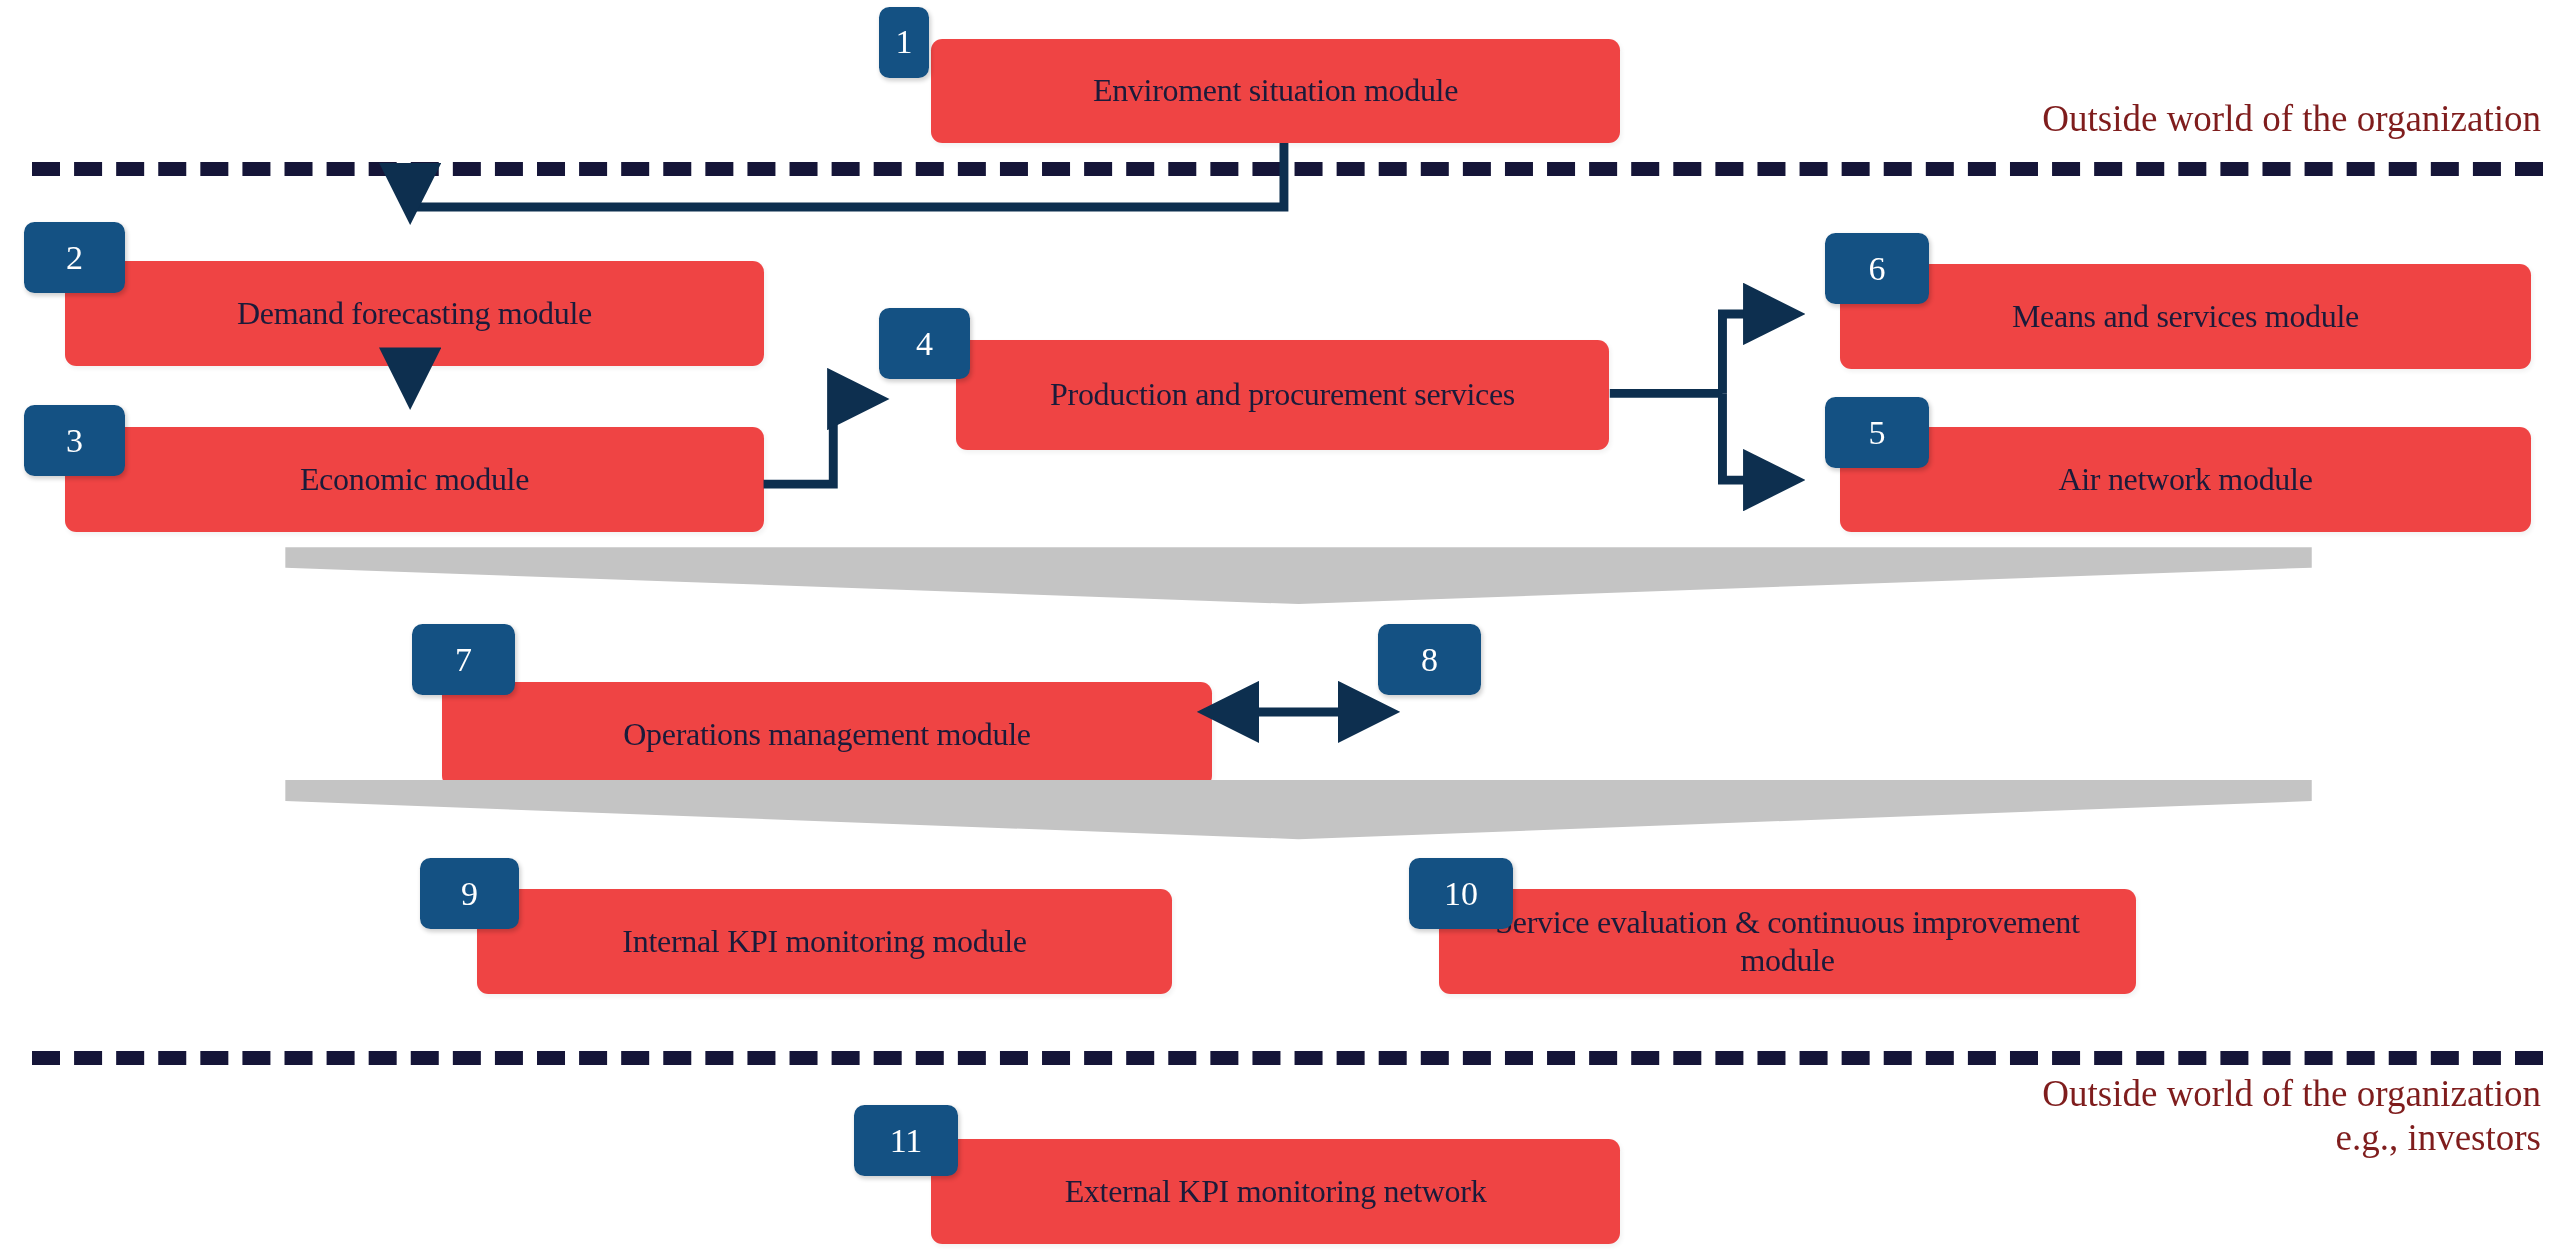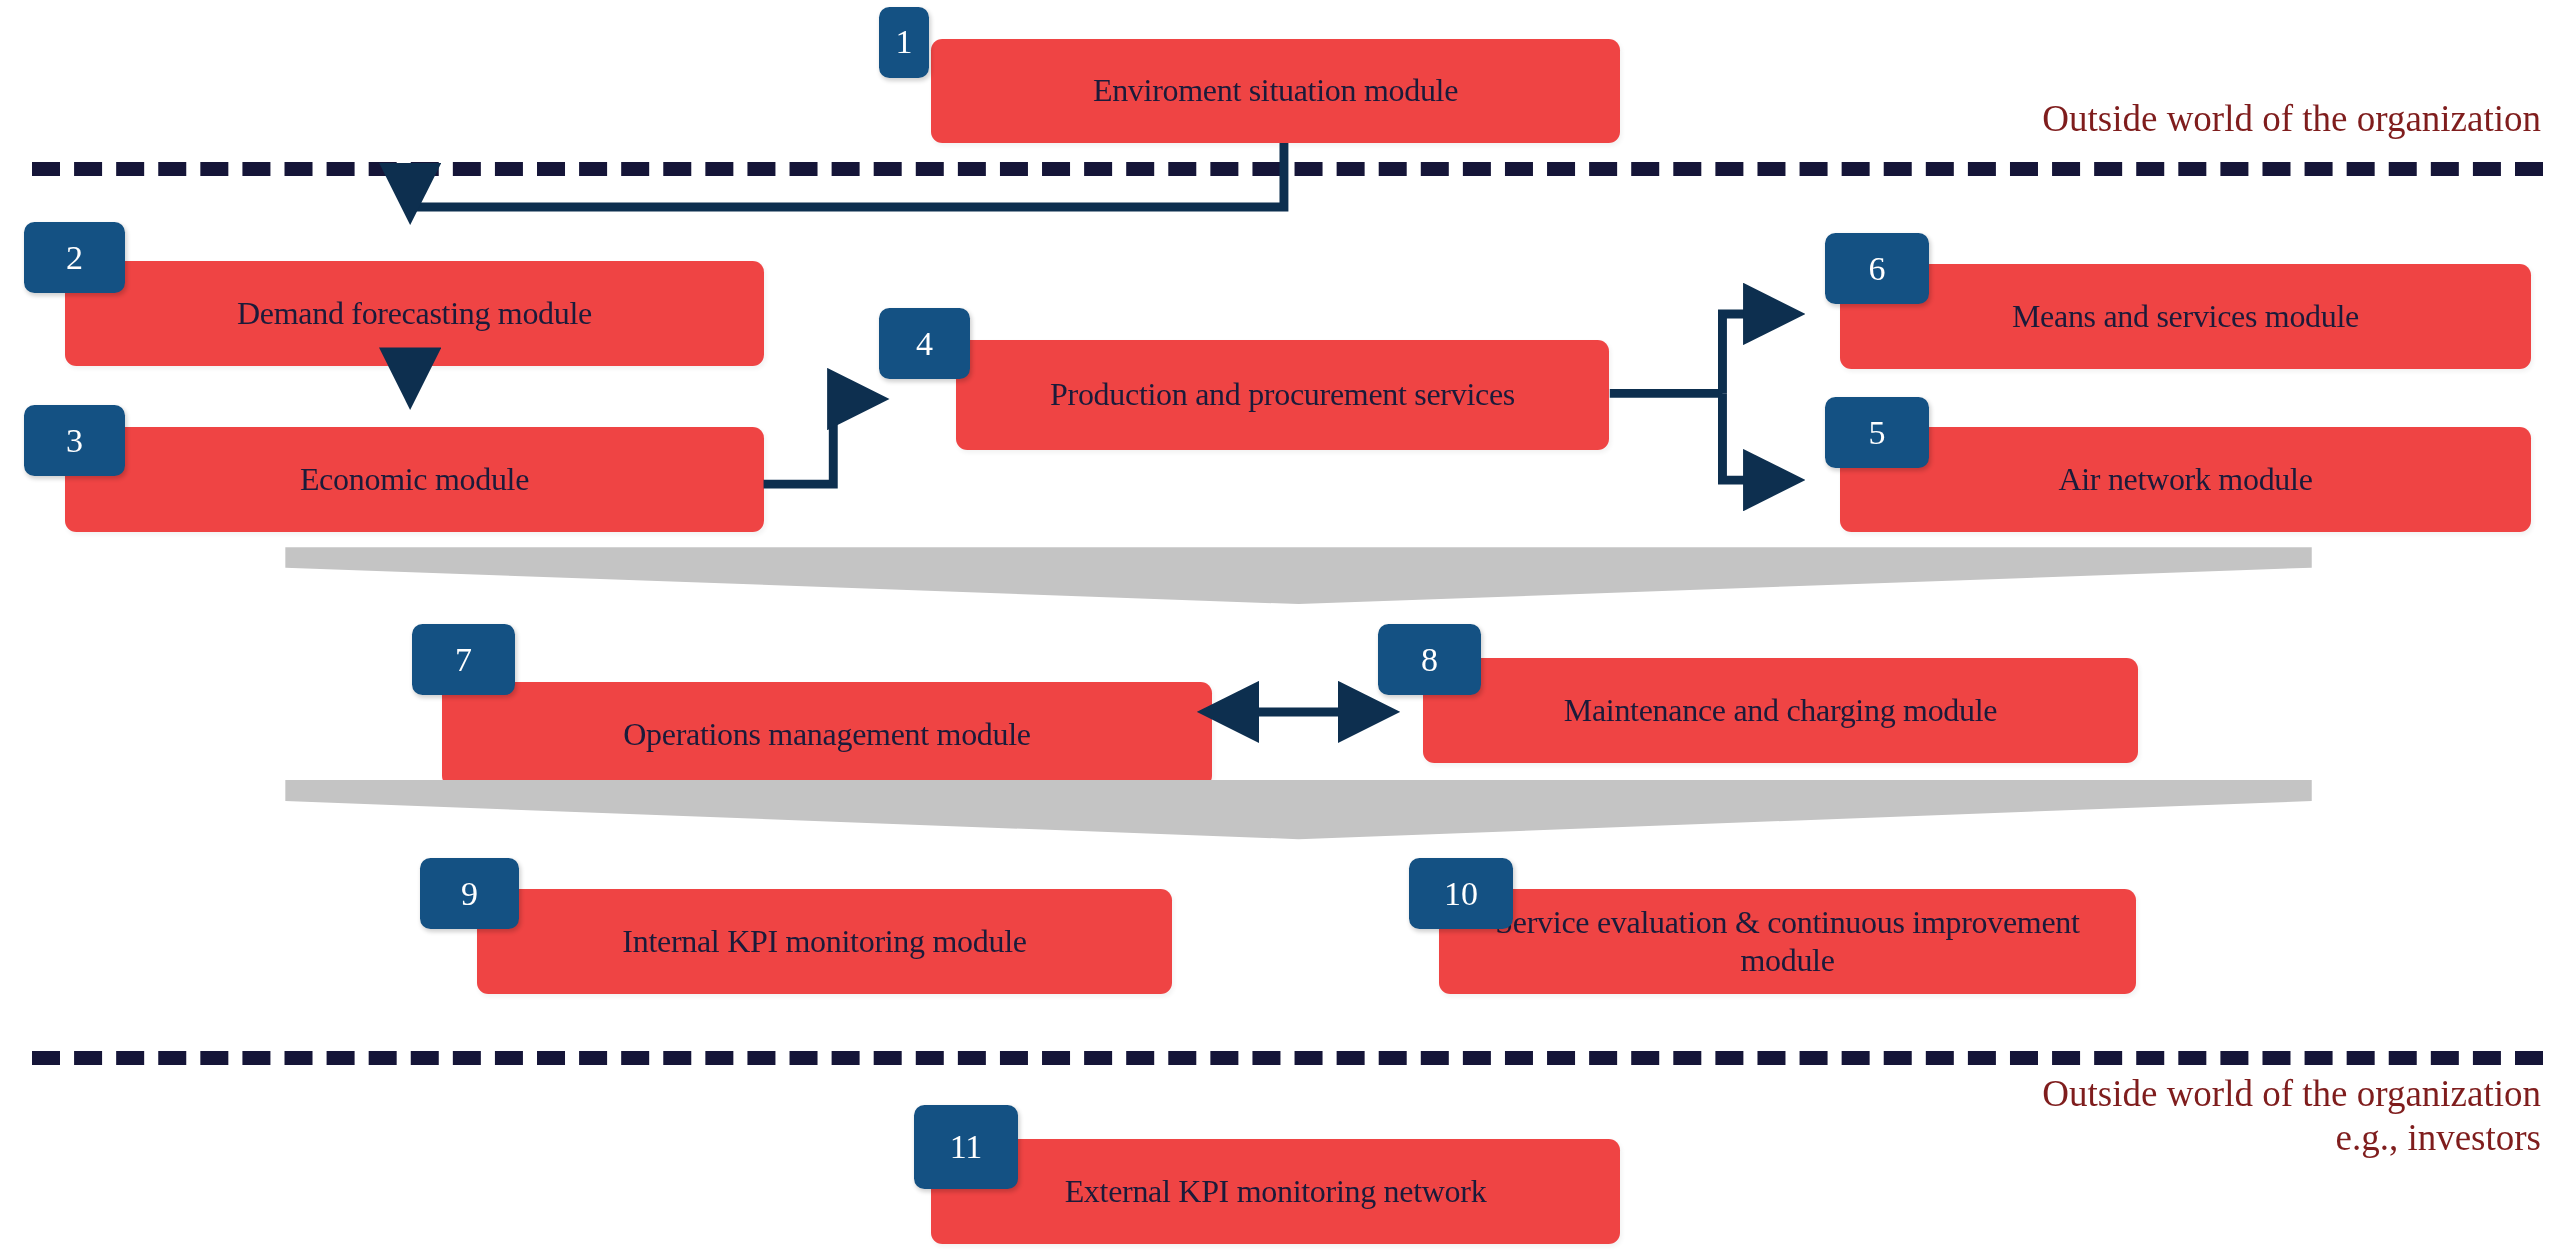--- a/index.html
+++ b/index.html
@@ -178,39 +178,36 @@
   <div class="badge" style="left:412px; top:624px; width:103px; height:71px;">
     <span>7</span>
   </div>
   <div class="module-box" style="left:442px; top:658px; width:770px; height:105px;margin-top:24px;">
     <span class="module-label">Operations management module</span>
   </div>
 
   <div class="badge" style="left:1378px; top:624px; width:103px; height:71px;">
     <span>8</span>
   </div>
-  <div class="module-box" style="left:1423px; top:658px; width:715px; height:105px;">
-    <span class="module-label">Maintenance and charging module</span>
-  </div>
 
   <div class="badge" style="left:420px; top:858px; width:99px; height:71px;">
     <span>9</span>
   </div>
   <div class="module-box" style="left:477px; top:889px; width:695px; height:105px;">
     <span class="module-label">Internal KPI monitoring module</span>
   </div>
 
   <div class="badge" style="left:1409px; top:858px; width:104px; height:71px;">
     <span>10</span>
   </div>
   <div class="module-box" style="left:1439px; top:889px; width:697px; height:105px;">
     <span class="module-label">Service evaluation &amp; continuous improvement module</span>
   </div>
 
-  <div class="badge" style="left:914px; top:1105px; width:104px; height:84px;">
+  <div class="badge" style="left:854px; top:1105px; width:104px; height:71px;">
     <span>11</span>
   </div>
   <div class="module-box" style="left:931px; top:1139px; width:689px; height:105px;">
     <span class="module-label">External KPI monitoring network</span>
   </div>
 
 </div>
 
 
 </body></html>

